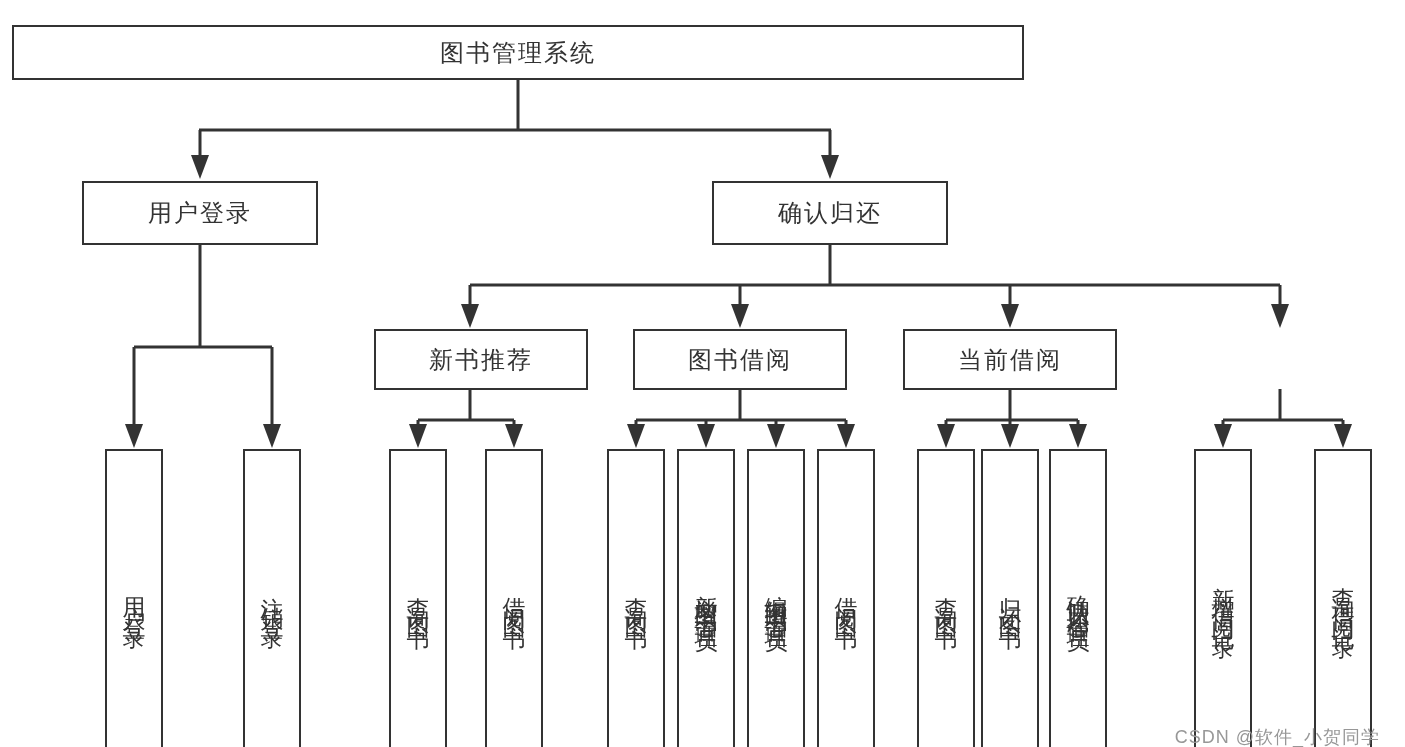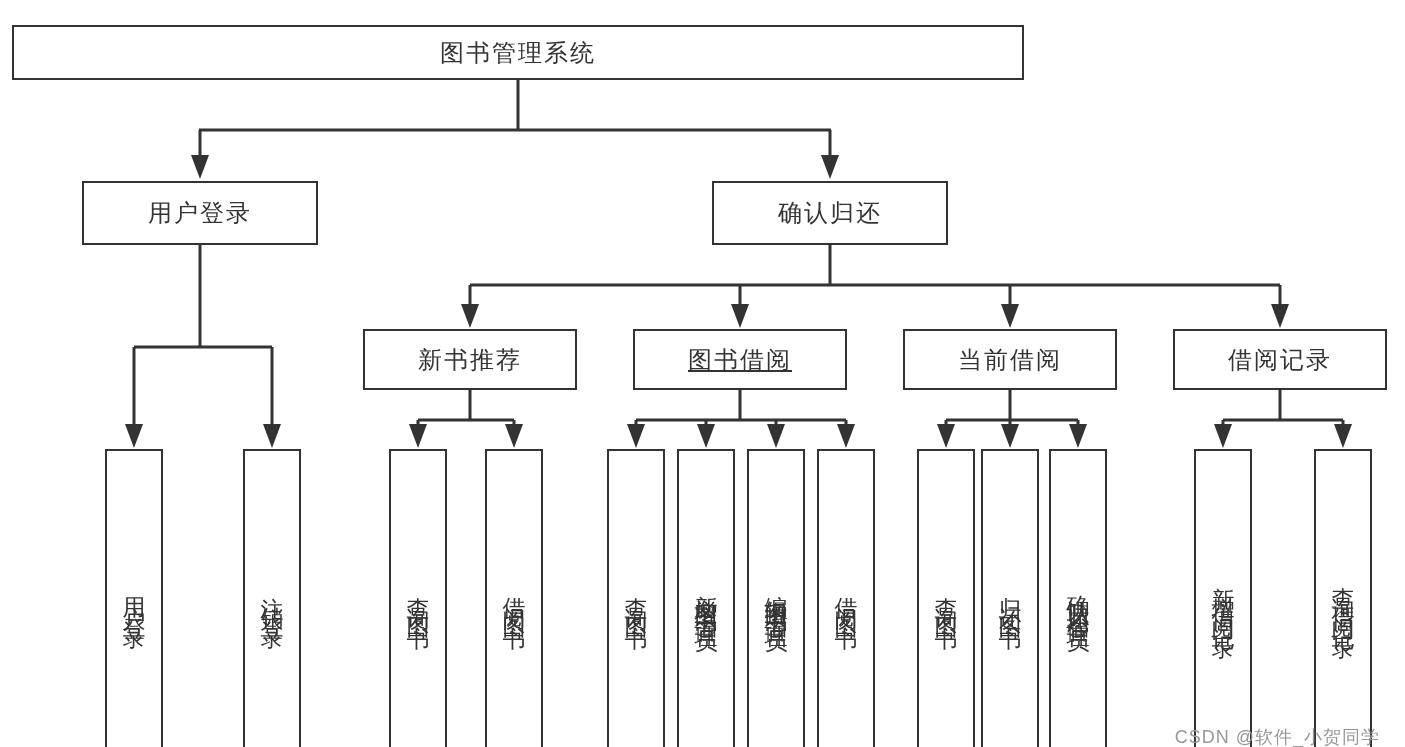--- a/index.html
+++ b/index.html
@@ -50,22 +50,22 @@
     line-height: 1;
     white-space: nowrap;
   }
   .leaf.tight span {
     letter-spacing: 5px;
   }
   
   #root-box   { left: 12px;   top: 13px;  width: 1012px; height: 55px; }
   #l2-user    { left: 82px;   top: 169px; width: 236px;  height: 64px; }
   #l2-book    { left: 712px;  top: 169px; width: 236px;  height: 64px; }
-  #l3-recommend { left: 363px;  top: 317px; width: 214px; height: 61px; justify-content: center; }
-  #l3-borrow    { left: 633px;  top: 317px; width: 214px; height: 61px; text-decoration: underline; }
+  #l3-recommend { left: 374px;  top: 317px; width: 214px; height: 61px; justify-content: center; }
+  #l3-borrow    { left: 633px;  top: 317px; width: 214px; height: 61px; }
   #l3-current   { left: 903px;  top: 317px; width: 214px; height: 61px; }
   #l3-records   { left: 1173px; top: 317px; width: 214px; height: 61px; }
   #leaf-u1 { left: 105px; }
   #leaf-u2 { left: 243px; }
   #leaf-n1 { left: 389px; }
   #leaf-n2 { left: 485px; }
   #leaf-b1 { left: 607px; }
   #leaf-b2 { left: 677px; }
   #leaf-b3 { left: 747px; }
   #leaf-b4 { left: 817px; }
@@ -144,23 +144,20 @@
 
   <div class="node h-node" id="l3-recommend">
     <span>新书推荐</span>
   </div>
   <div class="node h-node" id="l3-borrow">
     <span>图书借阅</span>
   </div>
   <div class="node h-node" id="l3-current">
     <span>当前借阅</span>
   </div>
-  <div class="node h-node" id="l3-records">
-    <span>借阅记录</span>
-  </div>
 
   <div class="node leaf" id="leaf-u1">
     <span>用户登录</span>
   </div>
   <div class="node leaf" id="leaf-u2">
     <span>注销登录</span>
   </div>
 
   <div class="node leaf" id="leaf-n1">
     <span>查询图书</span>

